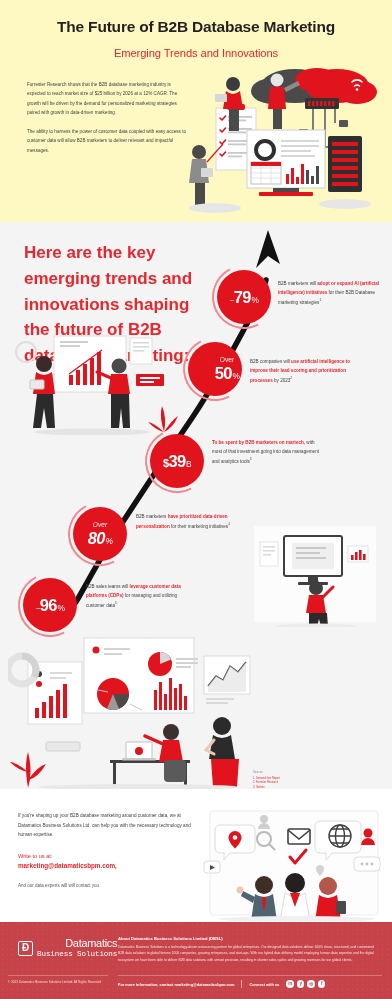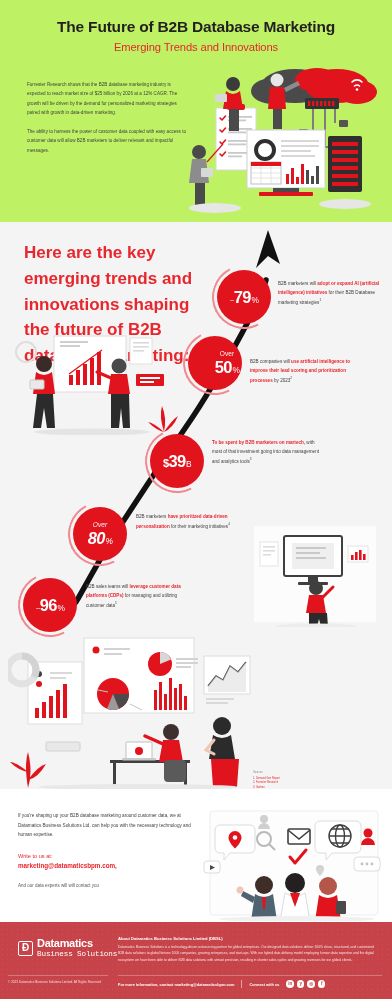--- a/index.html
+++ b/index.html
@@ -7,36 +7,36 @@
     width: 392px;
     background: #ffffff;
     font-family: "Liberation Sans", sans-serif;
   }
   body { width: 392px; height: 999px; position: relative; overflow: hidden; }
 
   
   .hero {
     position: relative;
     height: 222px;
-    background: #bef264;
+    background: #fef9c3;
     padding: 18px 14px 0 14px;
   }
   .hero-title {
     text-align: center;
     font-size: 15.5px;
     font-weight: bold;
     color: #231f20;
     letter-spacing: -0.2px;
     line-height: 1.15;
   }
   .hero-sub {
     text-align: center;
     font-size: 11.2px;
     color: #e8262d;
-    margin-top: 5px;
+    margin-top: 11px;
     letter-spacing: -0.1px;
   }
   .hero-body {
     position: absolute;
     left: 27px; top: 80px;
     width: 160px;
   }
   .hero-body p {
     font-size: 4.55px;
     line-height: 2.08;
@@ -191,21 +191,21 @@
     position: absolute; left: 18px; top: 16px;
     display: flex; align-items: center; gap: 4px; z-index:2;
   }
   .f-logo .mark {
     width: 15px; height: 15px;
     border: 1.4px solid #fff;
     border-radius: 2px;
     display:flex;align-items:center;justify-content:center;
     font-size: 10px; font-weight: bold; line-height:1;
   }
-  .f-logo .words .l1 { font-size: 11px; font-weight: bold; line-height: 1.05; letter-spacing:-0.3px;}
+  .f-logo .words .l1 { font-size: 11px; font-weight: normal; line-height: 1.05; letter-spacing:-0.3px;text-align:right;}
   .f-logo .words .l2 { font-size: 7.6px; line-height: 1.15; letter-spacing:-0.1px;font-family:Liberation Mono, monospace;}
 
   .f-about { position:absolute; left: 118px; top: 14px; width: 258px; z-index:2;}
   .f-about .t { font-size: 4.1px; font-weight: bold; margin-bottom: 2.5px; }
   .f-about .d { font-size: 3.35px; line-height: 1.95; color:#f6e4e5; }
 
   .f-rule { position:absolute; left: 118px; right: 10px; top: 53px; height: 1px; background: rgba(255,255,255,.28); z-index:2;}
   .f-rule2{ position:absolute; left: 8px; width: 100px; top: 53px; height: 1px; background: rgba(255,255,255,.28); z-index:2;}
 
   .f-contact { position:absolute; left:118px; top: 58px; font-size: 3.9px; font-weight: bold; z-index:2; display:flex; align-items:center; gap:7px;}
@@ -462,21 +462,21 @@
       <span class="tilde">~</span>
         <span class="cur"></span>
         <span>79</span>
         <span class="unit">%</span>
     </span>
   </div>
   <div class="stat-text" style="left:278px; top:57px;">
     <span>B2B marketers will </span><b>adopt or expand AI (artificial intelligence) initiatives</b><span> for their B2B Database marketing strategies</span><sup>1</sup>
   </div>
 
-  <div class="badge" style="left:188px; top:114px;padding-left:24px;">
+  <div class="badge" style="left:188px; top:120px;padding-left:24px;">
     <span class="ring"></span>
     <span class="over">Over</span>
     <span class="val">
       <span class="tilde"></span>
         <span class="cur"></span>
         <span>50</span>
         <span class="unit">%</span>
     </span>
   </div>
   <div class="stat-text" style="left:250px; top:135px;">

